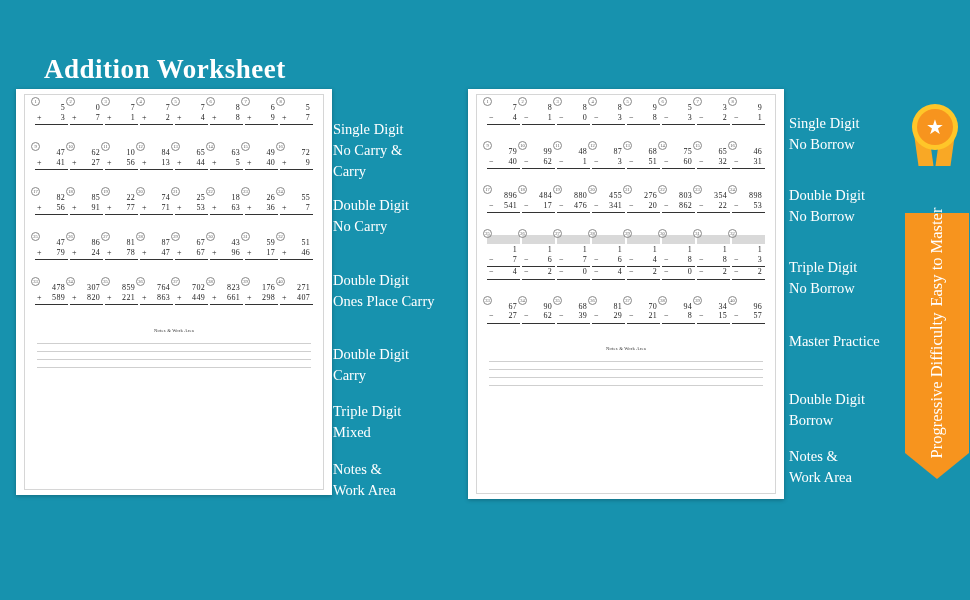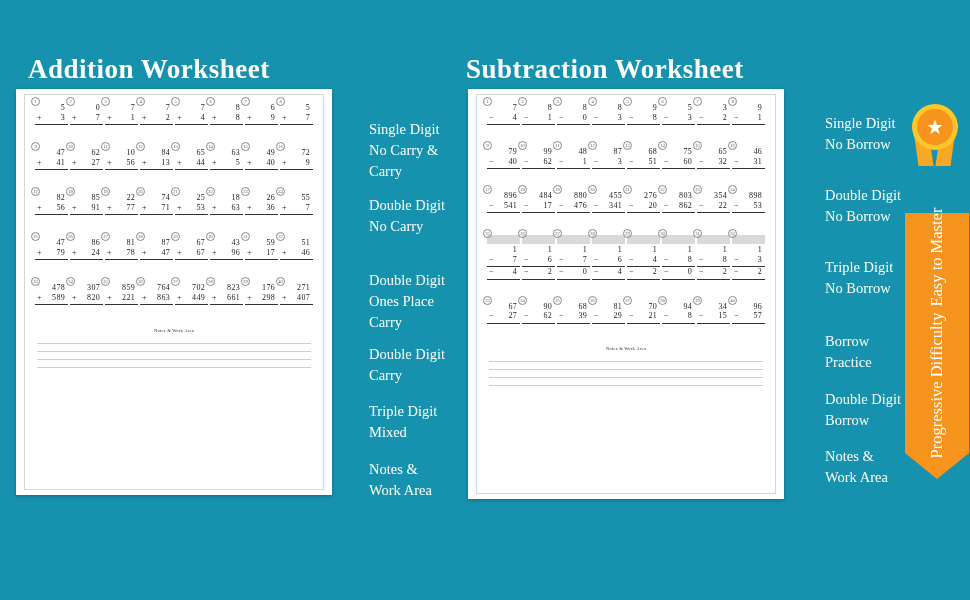--- a/index.html
+++ b/index.html
@@ -15,21 +15,21 @@
   
   .title{
     position:absolute;
     color:#ffffff;
     font-family:"Liberation Serif", serif;
     font-weight:bold;
     font-size:27px;
     letter-spacing:.5px;
     white-space:nowrap;
   }
-  #title-add{left:28px;top:54px;text-align:center;}
+  #title-add{left:44px;top:54px;text-align:center;}
   #title-sub{left:466px;top:54px;}
 
   
   .sheet{
     position:absolute;
     background:#ffffff;
     box-shadow:0 1px 4px rgba(0,0,0,.28);
   }
   #sheet-add{left:16px;top:89px;width:316px;height:406px;}
   #sheet-sub{left:468px;top:89px;width:316px;height:410px;}
@@ -101,21 +101,21 @@
   .notes-lines{
     margin:3px 6px 0 6px;
   }
   .notes-lines div{
     border-bottom:0.6px solid #cfcfcf;
     height:7px;
   }
 
   
   .captions{position:absolute;color:#fff;font-size:14.5px;line-height:21px;}
-  .captions .cap{position:absolute;white-space:pre-line;margin-left:36px;}
+  .captions .cap{position:absolute;white-space:pre-line;}
   #caps-add{left:333px;top:112px;width:128px;}
   #caps-sub{left:789px;top:105px;width:120px;}
 
   
   .ribbon{
     position:absolute;
     left:905px;top:213px;
     width:64px;height:240px;
     background:#f7941e;
   }
@@ -164,21 +164,20 @@
   .medal .star{
     position:relative;color:#ffffff;font-size:20px;line-height:20px;
   }
 </style>
 </head>
 <body>
 
 <div class="stage">
 
   <div class="title" id="title-add">Addition Worksheet</div>
-  <div class="title" id="title-sub">Subtraction Worksheet</div>
 
   <div class="sheet" id="sheet-add">
     <div class="page" id="page-add">
         <div class="rowblock">
           <div class="prob">
             <div class="num">1</div>
             <div class="ln">5</div>
             <div class="ln op"><span class="sign">+</span>3</div>
             <div class="bar"></div>
             <div class="ansgap"></div>
@@ -816,21 +815,21 @@
       <div class="cap" style="top: 347px;">Notes &amp;
 Work Area</div>
     </div>
   <div class="captions" id="caps-sub">
       <div class="cap" style="top: 8px;">Single Digit
 No Borrow</div>
       <div class="cap" style="top: 80px;">Double Digit
 No Borrow</div>
       <div class="cap" style="top: 152px;">Triple Digit
 No Borrow</div>
-      <div class="cap" style="top: 226px;">Borrow Practice</div>
+      <div class="cap" style="top: 226px;">Master Practice</div>
       <div class="cap" style="top: 284px;">Double Digit
 Borrow</div>
       <div class="cap" style="top: 341px;">Notes &amp;
 Work Area</div>
     </div>
 
   <div class="medal">
     <div class="ribbons">
       <div class="rl"></div>
         <div class="rr"></div>

